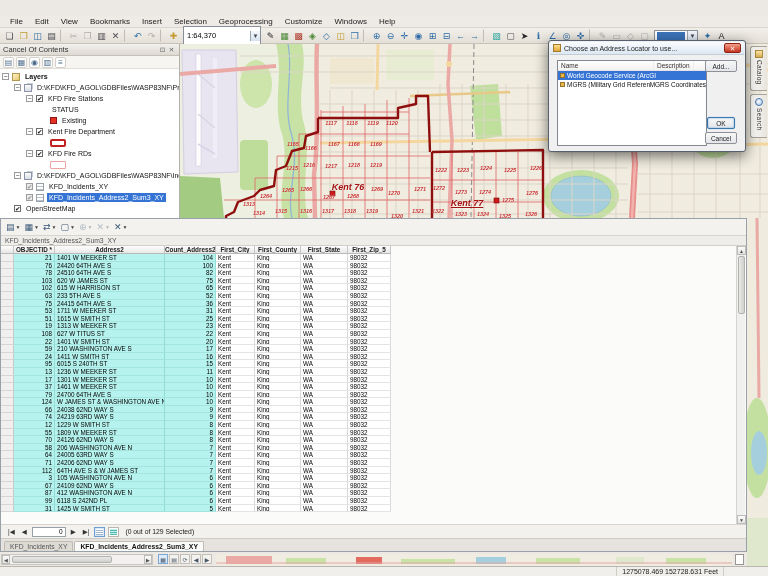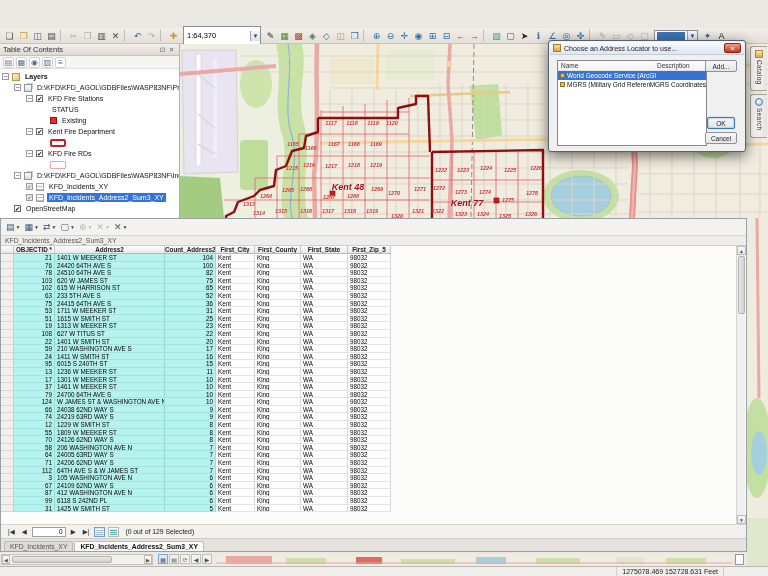--- a/index.html
+++ b/index.html
@@ -148,20 +148,32 @@
   
   .statusbar{left:0;top:566px;width:768px;height:10px;background:#f1efec;border-top:1px solid #b9b5af;font-size:7px;color:#222}
   .coords{position:absolute;right:44px;top:0;height:9px;line-height:9px;padding:0 5px;border-left:1px solid #d0cdc7;border-right:1px solid #d0cdc7;white-space:nowrap}
 </style>
 </head>
 <body>
 
 <div id="app">
 
 
+  <div class="abs menubar">
+      <span class="menu-item">File</span>
+      <span class="menu-item">Edit</span>
+      <span class="menu-item">View</span>
+      <span class="menu-item">Bookmarks</span>
+      <span class="menu-item">Insert</span>
+      <span class="menu-item">Selection</span>
+      <span class="menu-item">Geoprocessing</span>
+      <span class="menu-item">Customize</span>
+      <span class="menu-item">Windows</span>
+      <span class="menu-item">Help</span>
+    </div>
 
   <div class="abs toolbar">
     <span style="display:flex;gap:1px">
         <span class="tbi" title="new-map-icon">
           <span class="g">❏</span>
         </span>
         <span class="tbi" data-c="y" title="open-map-icon">
           <span class="g">❒</span>
         </span>
         <span class="tbi" data-c="b" title="save-icon">
@@ -293,21 +305,21 @@
           <span class="g">✦</span>
         </span>
         <span class="tbi" data-c="k" title="labeling-icon">
           <span class="g">A</span>
         </span>
       </span>
   </div>
 
   <div class="abs toc">
     <div class="panel-head">
-      <span class="ptxt">Table Of Contents</span>
+      <span class="ptxt">Cancel Of Contents</span>
       <span class="phbtn">⊡</span>
       <span class="phbtn">✕</span>
     </div>
     <div class="toc-tools">
         <span class="toc-tool" title="list-by-drawing-order-icon">
           <span>▤</span>
         </span>
         <span class="toc-tool" title="list-by-source-icon">
           <span>▦</span>
         </span>
@@ -495,22 +507,22 @@
         <div class="mlabel" style="left: 149px; top: 153px;">1267</div>
         <div class="mlabel" style="left: 173px; top: 152px;">1268</div>
         <div class="mlabel" style="left: 197px; top: 145px;">1269</div>
         <div class="mlabel" style="left: 214px; top: 149px;">1270</div>
         <div class="mlabel" style="left: 240px; top: 145px;">1271</div>
         <div class="mlabel" style="left: 259px; top: 144px;">1272</div>
         <div class="mlabel" style="left: 281px; top: 148px;">1273</div>
         <div class="mlabel" style="left: 305px; top: 148px;">1274</div>
         <div class="mlabel" style="left: 328px; top: 156px;">1275</div>
         <div class="mlabel" style="left: 352px; top: 149px;">1276</div>
-        <div class="mlabel" data-big="" style="left: 168px; top: 143px;">Kent 48</div>
-        <div class="mlabel" data-big="" style="left: 287px; top: 159px;">Kent 77</div>
+        <div class="mlabel" data-big="" style="left: 168px; top: 143px;">Kent 76</div>
+        <div class="mlabel" data-big="" style="left: 287px; top: 159px; text-decoration: underline;">Kent 77</div>
         <div class="mlabel" style="left: 69px; top: 160px;">1313</div>
         <div class="mlabel" style="left: 79px; top: 169px;">1314</div>
         <div class="mlabel" style="left: 101px; top: 167px;">1315</div>
         <div class="mlabel" style="left: 126px; top: 167px;">1316</div>
         <div class="mlabel" style="left: 148px; top: 167px;">1317</div>
         <div class="mlabel" style="left: 170px; top: 167px;">1318</div>
         <div class="mlabel" style="left: 192px; top: 167px;">1319</div>
         <div class="mlabel" style="left: 217px; top: 172px;">1320</div>
         <div class="mlabel" style="left: 238px; top: 167px;">1321</div>
         <div class="mlabel" style="left: 258px; top: 167px;">1322</div>

